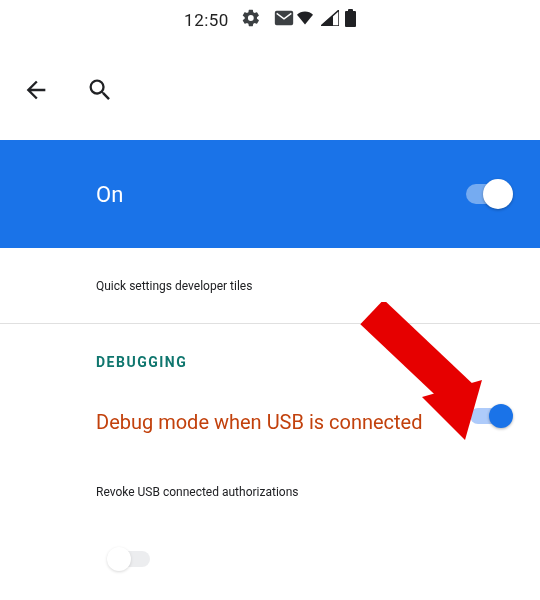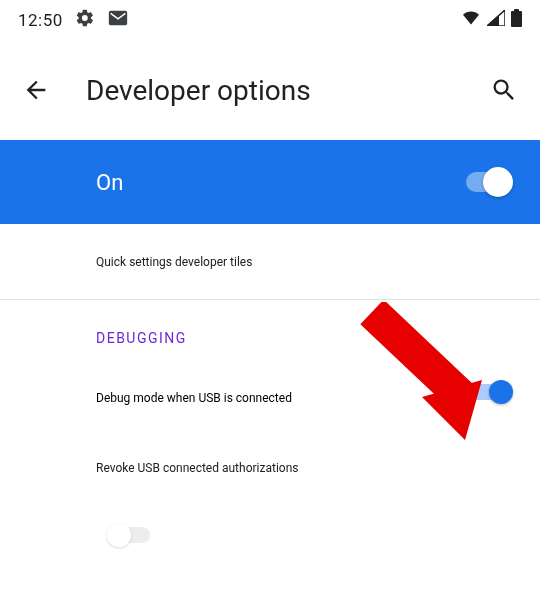--- a/index.html
+++ b/index.html
@@ -13,21 +13,21 @@
       font-family: Roboto, -apple-system, BlinkMacSystemFont, "Segoe UI", Arial, sans-serif;
       background: #fff;
       overflow: hidden;
       position: relative;
     }
     
     .status-bar {
       height: 40px;
       display: flex;
       align-items: center;
-      justify-content: space-between;
+      justify-content: center;
       padding: 0 18px;
       background: #fff;
     }
     .status-left {
       display: flex;
       align-items: center;
       gap: 12px;
     }
     .status-time {
       font-size: 17px;
@@ -62,21 +62,21 @@
     }
     .search-btn {
       display: flex;
       align-items: center;
       justify-content: center;
       cursor: pointer;
     }
     
     .master-row {
       background: #1a73e8;
-      height: 84px;
+      height: 108px;
       display: flex;
       align-items: center;
       justify-content: space-between;
       padding: 0 30px 0 96px;
     }
     .master-label {
       color: #fff;
       font-size: 22px;
     }
     .master-switch {
@@ -105,30 +105,30 @@
       padding: 18px 30px 18px 96px;
     }
     .setting-row.divider-after {
       border-bottom: 1px solid #e0e0e0;
     }
     .setting-title {
       font-size: 12px;
       color: #202124;
     }
     .setting-sub {
-      font-size: 12px;
-      color: #000000;
+      font-size: 20px;
+      color: #c2410c;
       margin-top: 11px;
     }
     .section-header {
       padding: 30px 30px 8px 96px;
-      color: #6d28d9;
+      color: #0f766e;
       font-size: 14px;
       letter-spacing: 1.5px;
-      font-weight: 400;
+      font-weight: 700;
     }
     .setting-content {
       flex: 1;
     }
     
     .small-switch {
       width: 40px;
       height: 16px;
       border-radius: 10px;
       background: #aecbfa;
@@ -200,21 +200,20 @@
     </span>
   </div>
 </div>
 
 <div class="app-header">
   <div class="back-btn">
     <svg width="28" height="28" viewBox="0 0 24 24" fill="#202124">
         <path d="M20 11H7.83l5.59-5.59L12 4l-8 8 8 8 1.41-1.41L7.83 13H20z"></path>
       </svg>
   </div>
-  <div class="header-title">Developer options</div>
   <div class="search-btn">
     <svg width="28" height="28" viewBox="0 0 24 24" fill="#202124">
         <path d="M15.5 14h-.79l-.28-.27A6.471 6.471 0 0 0 16 9.5 6.5 6.5 0 1 0 9.5 16c1.61 0 3.09-.59 4.23-1.57l.27.28v.79l5 4.99L20.49 19l-4.99-5zm-6 0C7.01 14 5 11.99 5 9.5S7.01 5 9.5 5 14 7.01 14 9.5 11.99 14 9.5 14z"></path>
       </svg>
   </div>
 </div>
 
 <div class="master-row">
   <span class="master-label">On</span>
   <div class="master-switch">

